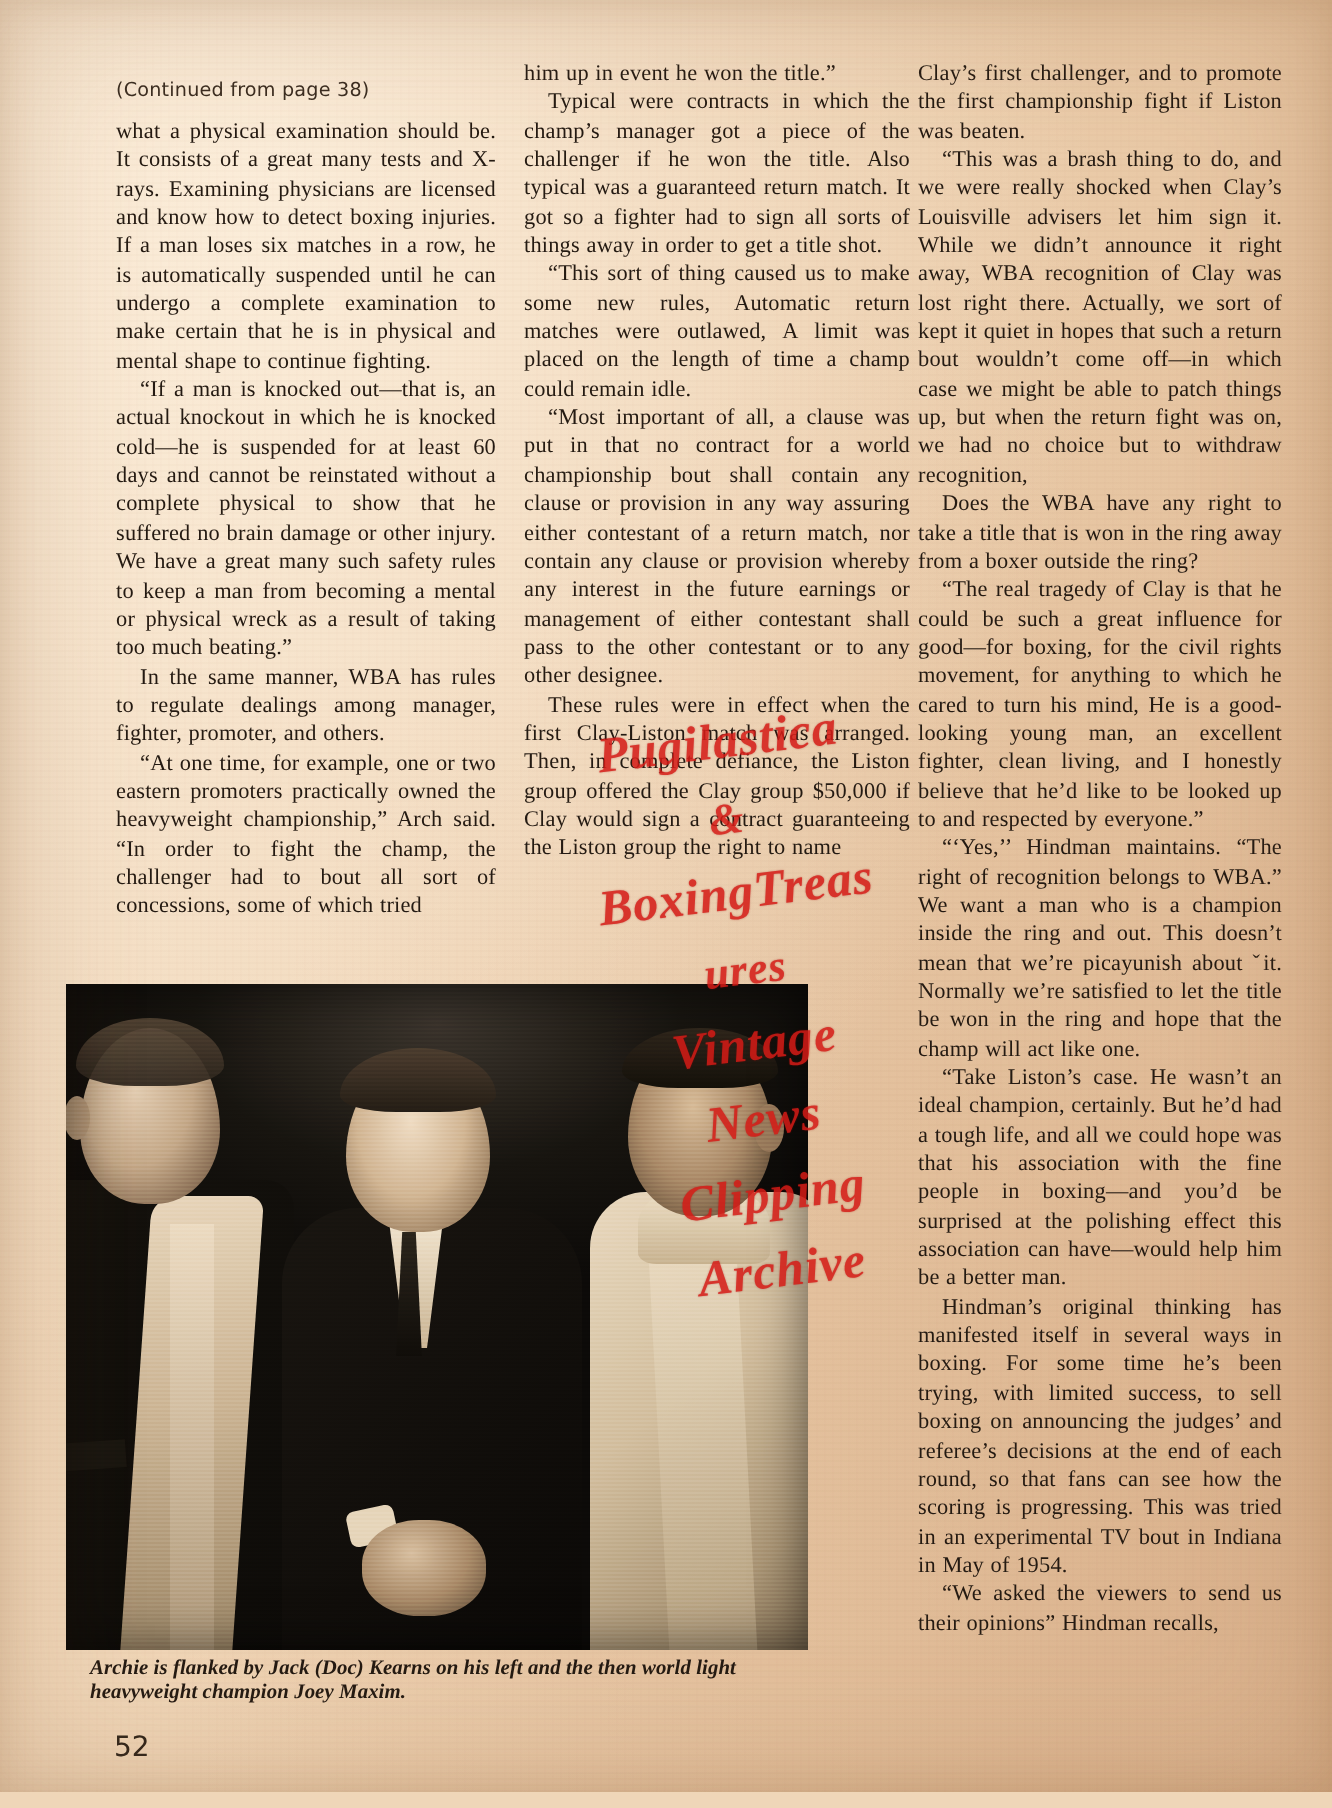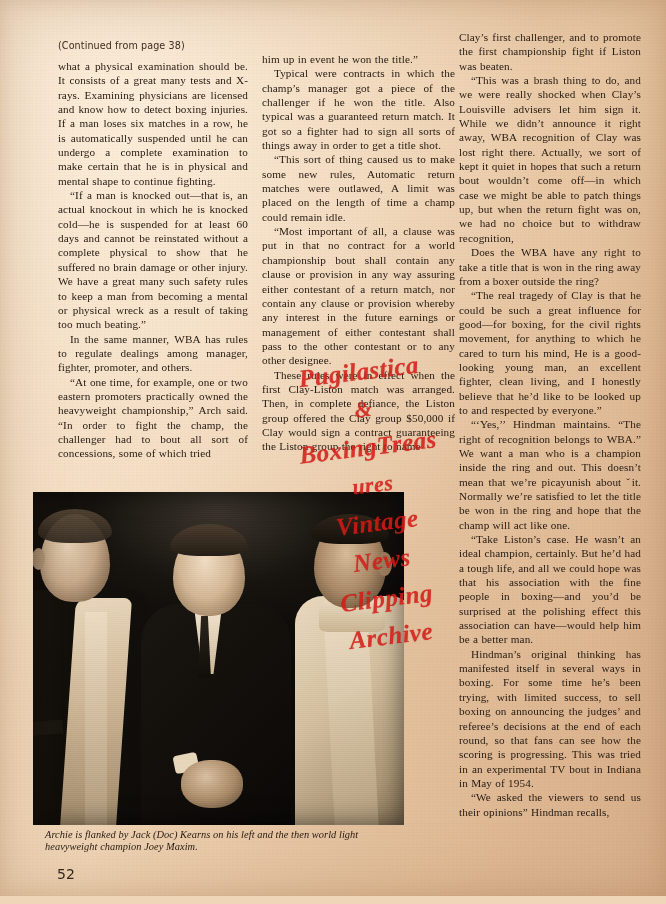--- a/index.html
+++ b/index.html
@@ -35,21 +35,21 @@
     text-align:justify;
     text-justify:inter-word;
     font-size:11.2px;
     line-height:14.35px;
     letter-spacing:.1px;
     word-spacing:.4px;
     text-indent:12px;
   }
   .col p.noind{text-indent:0;}
   #col1{left:58px;top:59px;width:190px;}
-  #col2{left:262px;top:30px;width:193px;margin-top:22px;}
+  #col2{left:262px;top:30px;width:193px;}
   #col3{left:459px;top:30px;width:182px;}
 
   .continued{
     position:absolute;left:58px;top:40px;
     font-family:"DejaVu Sans", sans-serif;
     font-size:9.6px;color:#3a2c20;letter-spacing:.1px;
   }
 
   
   #photo{
@@ -104,21 +104,21 @@
   .m3collar{position:absolute;left:286px;top:100px;width:66px;height:40px;
     background:linear-gradient(180deg,#f0e2c9,#c9b492);border-radius:50% 50% 14% 14%;}
   .phScan{position:absolute;inset:0;pointer-events:none;opacity:.35;mix-blend-mode:overlay;
     background:repeating-linear-gradient(0deg, rgba(255,255,255,.10) 0 1px, rgba(0,0,0,.10) 1px 2px);}
   .phEdge{position:absolute;inset:0;pointer-events:none;
     box-shadow:inset 0 0 26px rgba(0,0,0,.55);}
 
   
   #caption{
     position:absolute;left:45px;top:829px;width:360px;
-    font-style:italic;font-weight:normal;font-size:10.4px;line-height:12.4px;
+    font-style:italic;font-weight:bold;font-size:10.4px;line-height:12.4px;
     color:#241a12;letter-spacing:.05px;
   }
   #folio{
     position:absolute;left:57px;top:866px;
     font-family:"DejaVu Sans", sans-serif;font-size:14px;color:#2e2319;
   }
 
   
   #wm{
     position:absolute;left:260px;top:352px;width:230px;

